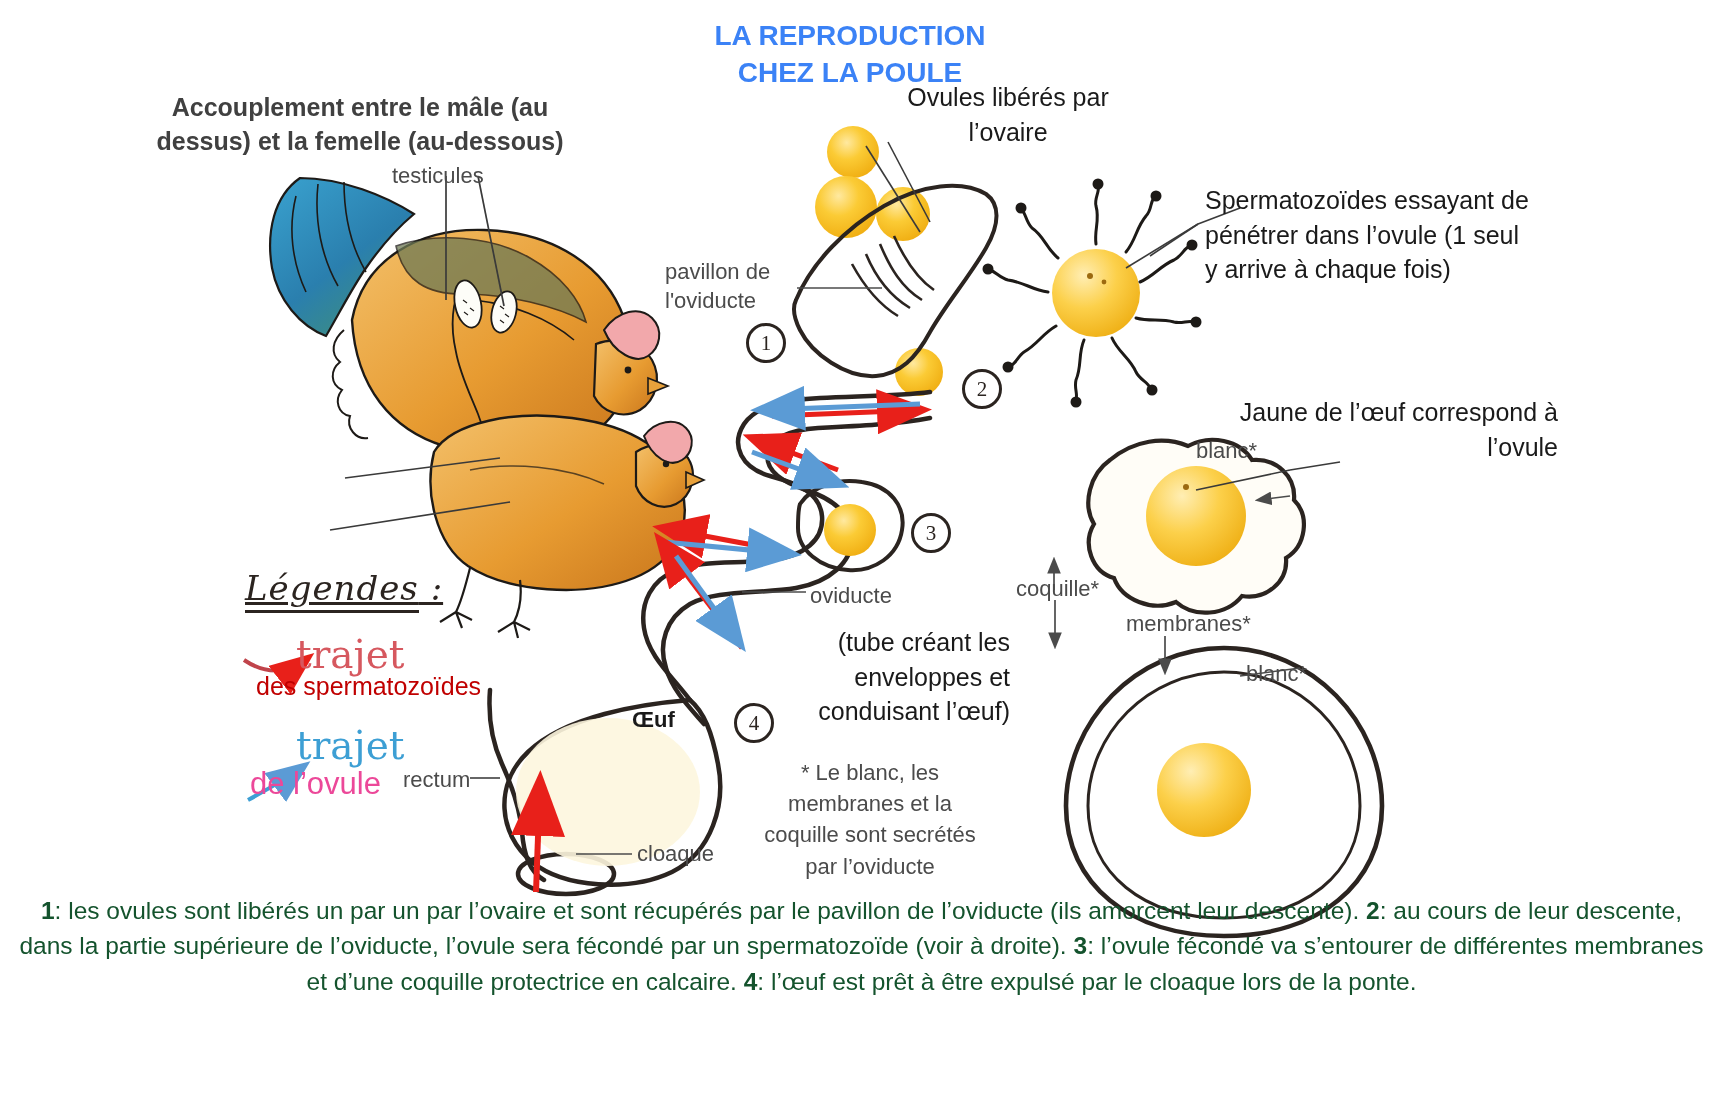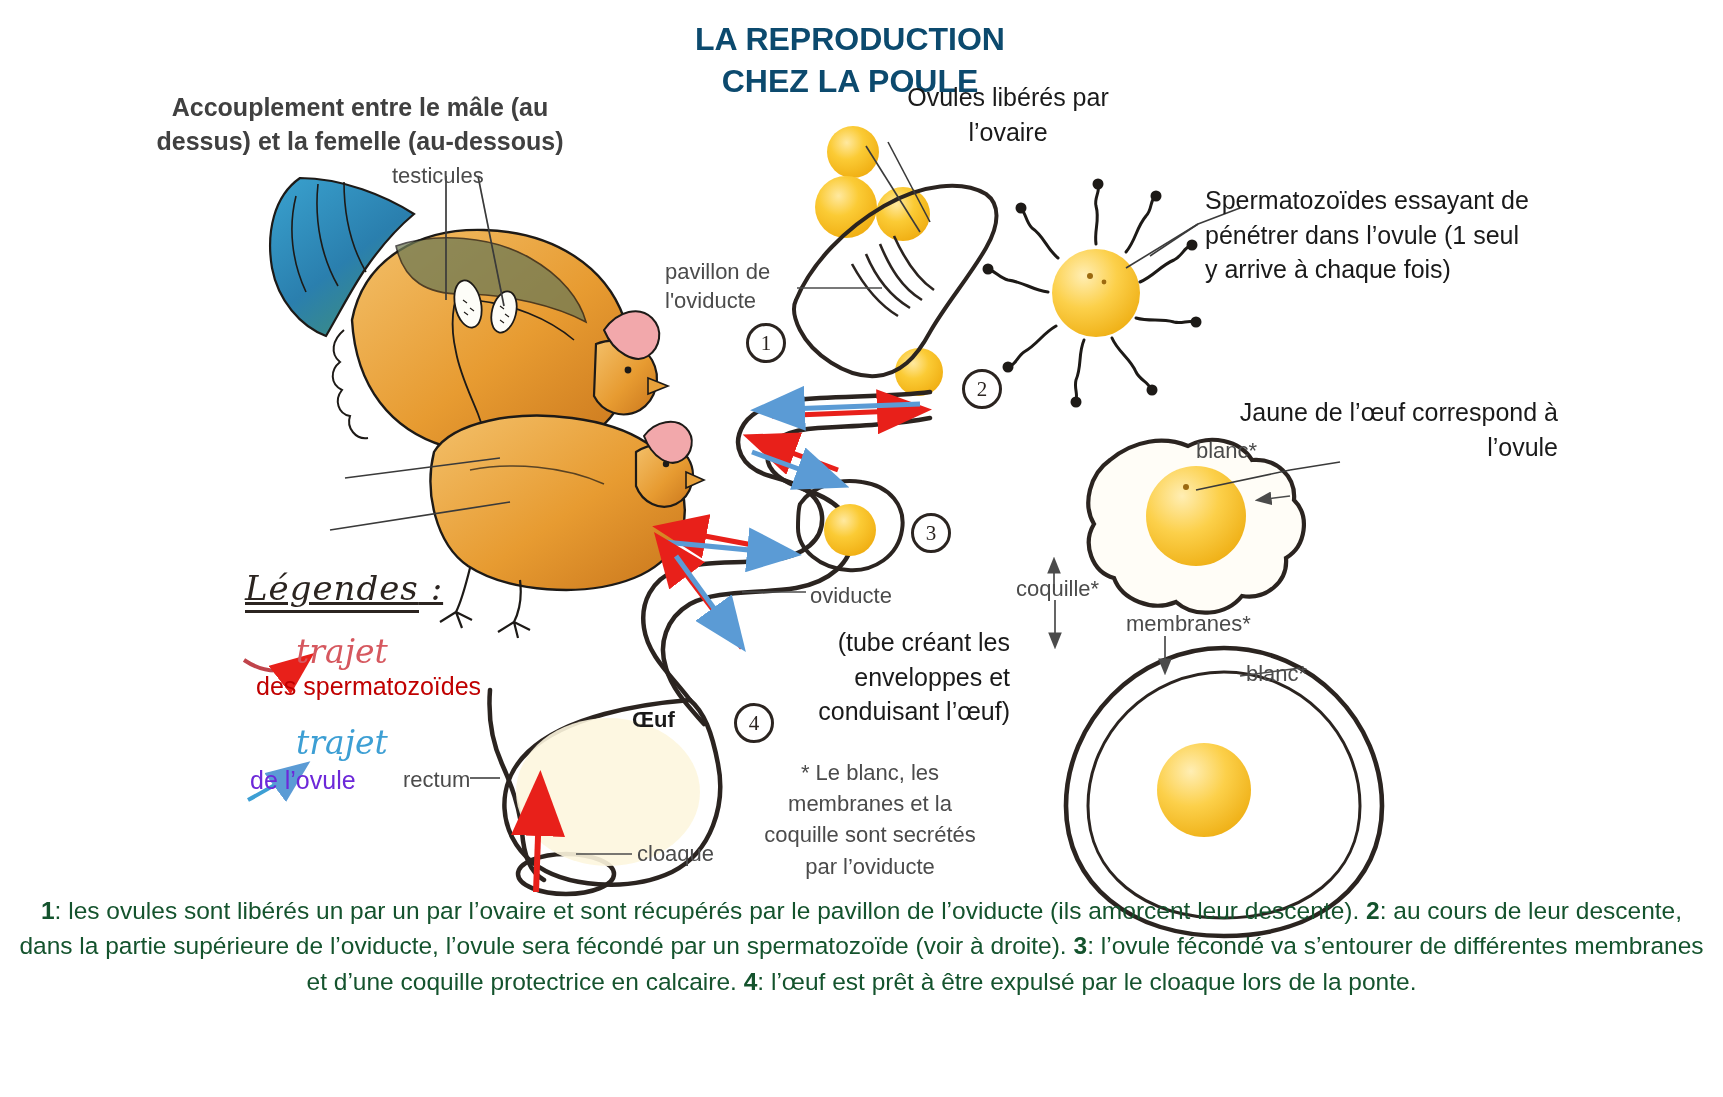--- a/index.html
+++ b/index.html
@@ -6,21 +6,21 @@
   html,body{margin:0;padding:0;background:#ffffff;}
   body{
     width:1723px;height:1097px;position:relative;overflow:hidden;
     font-family:"Liberation Sans","DejaVu Sans",sans-serif;
     color:#111;
   }
   .abs{position:absolute;}
   
   #title{
     left:520px;top:18px;width:660px;text-align:center;
-    color:#0c4a6e;font-weight:bold;font-size:32px;line-height:1.32;
+    color:#3b82f6;font-weight:bold;font-size:28px;line-height:1.32;
   }
   #mating-caption{
     left:150px;top:90px;width:420px;text-align:center;
     font-weight:bold;font-size:25px;line-height:1.36;color:#404040;
   }
   
   .anno{font-size:25px;line-height:1.38;color:#1a1a1a;}
   #anno-ovules{left:878px;top:80px;width:260px;text-align:center;}
   #anno-sperm{left:1205px;top:183px;width:330px;text-align:left;}
   #anno-jaune{left:1195px;top:395px;width:340px;text-align:right;margin-left:23px;}
@@ -51,25 +51,25 @@
   #num1{left:746px;top:323px;}
   #num2{left:962px;top:369px;}
   #num3{left:911px;top:513px;}
   #num4{left:734px;top:703px;}
   
   #legend-title{
     left:245px;top:568px;font-family:"DejaVu Serif",serif;font-style:italic;
     font-size:34px;color:#2b2420;letter-spacing:1px;text-decoration:underline;
   }
   #legend-title .ul{border-bottom:3px solid #2b2420;padding-bottom:2px;}
-  .leg-hand{font-family:"DejaVu Serif",serif;font-style:italic;font-size:33px;}
+  .leg-hand{font-family:"DejaVu Serif",serif;font-size:39px;}
   #leg-red-word{left:296px;top:632px;color:#d6585f;}
   #leg-red-text{left:232px;top:672px;color:#c00000;font-size:25px;margin-left:24px;}
   #leg-blue-word{left:296px;top:723px;color:#3d9fd4;}
-  #leg-blue-text{left:250px;top:766px;color:#6d28d9;font-size:25px;}
+  #leg-blue-text{left:250px;top:766px;color:#ec4899;font-size:31px;}
   
   #bottom-caption{
     left:14px;top:893px;width:1695px;text-align:center;
     font-size:24.5px;line-height:1.44;color:#14532d;
   }
   #bottom-caption b{font-weight:bold;}
   
   #art{left:0;top:0;width:1723px;height:1097px;}
 </style>
 </head>

